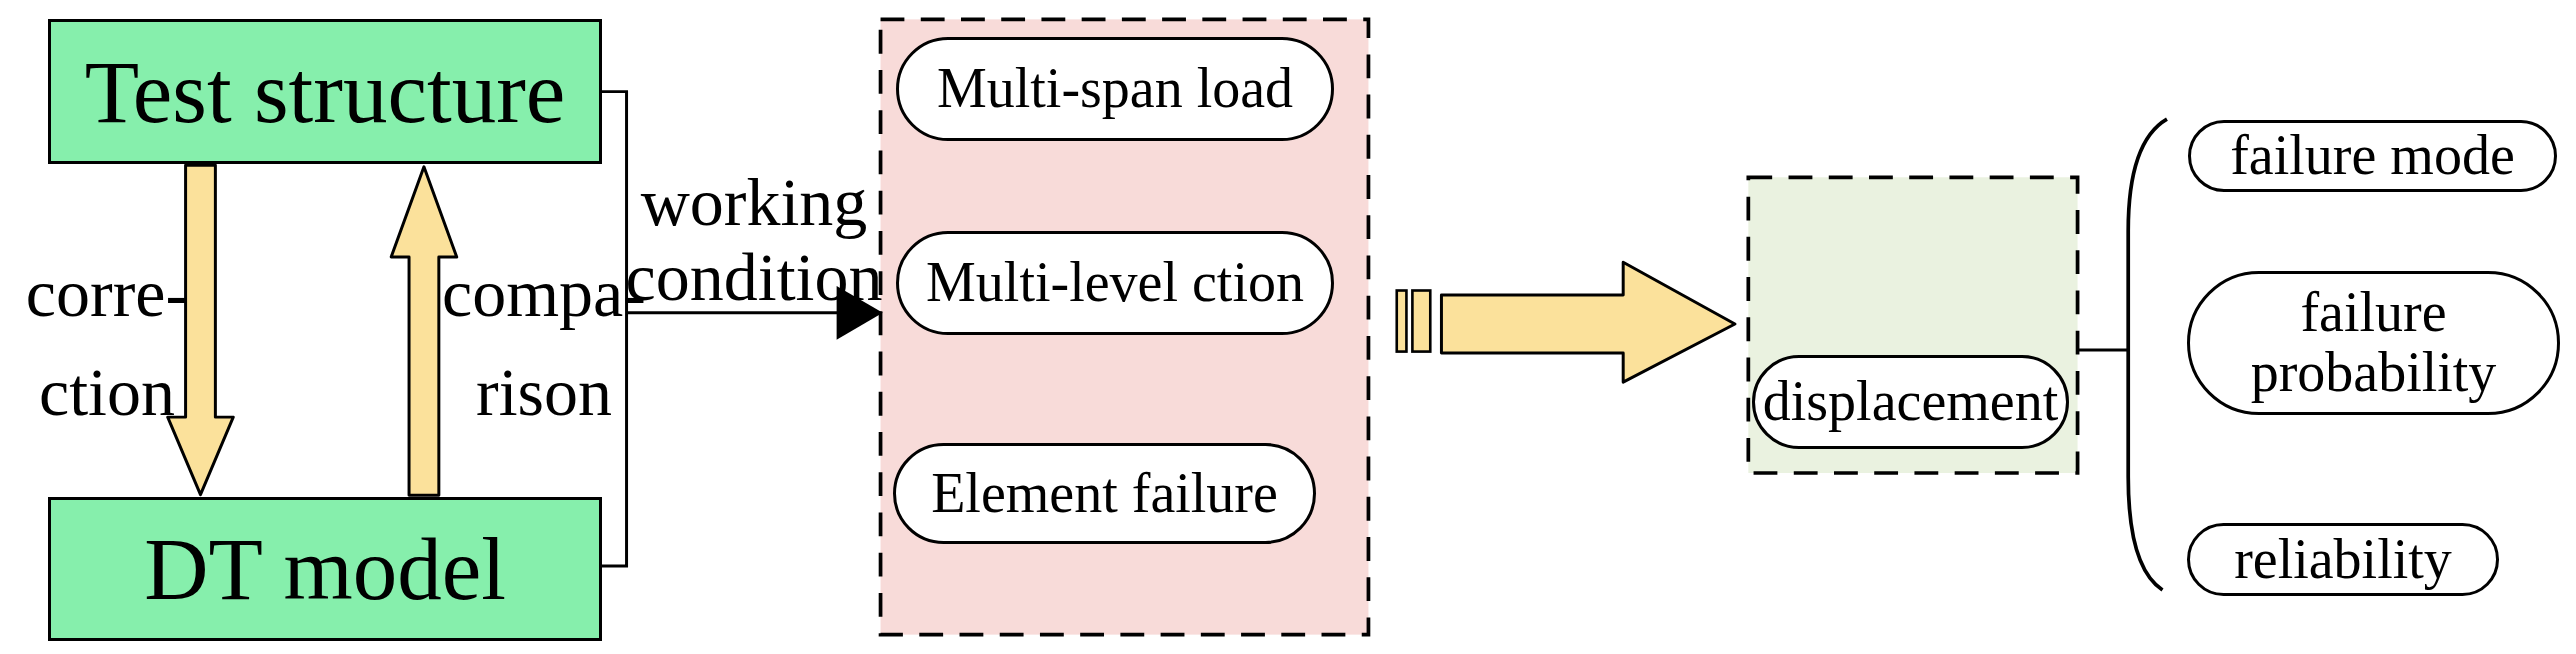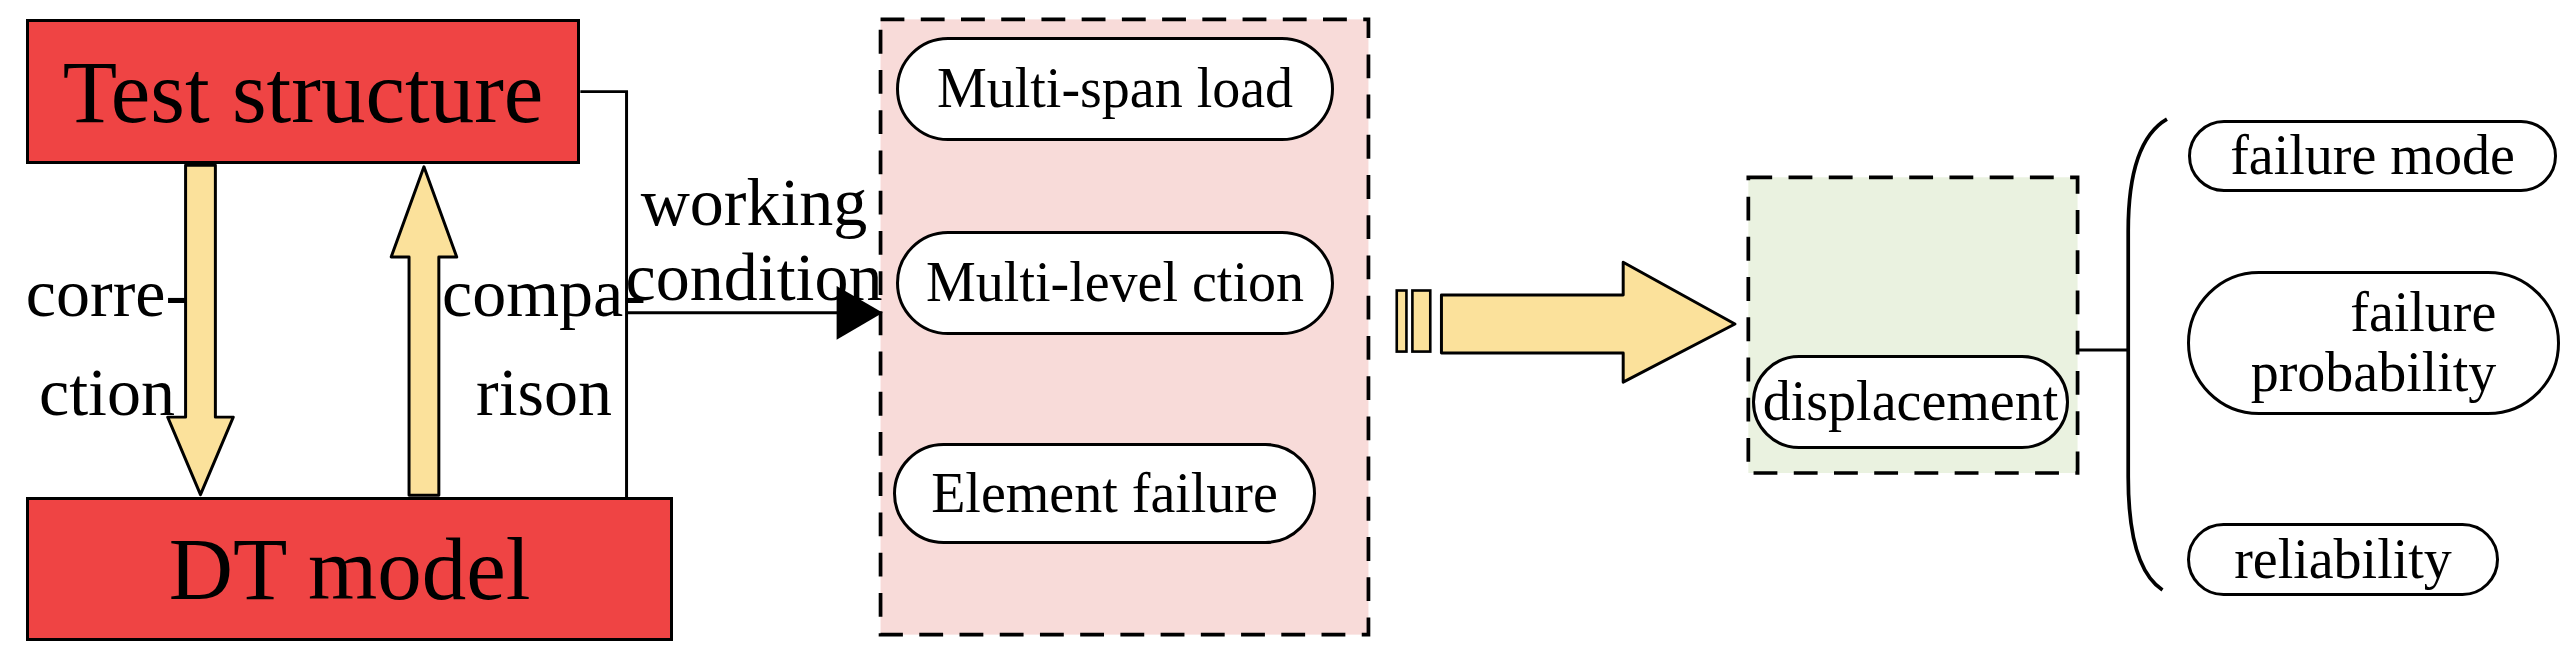--- a/index.html
+++ b/index.html
@@ -8,37 +8,38 @@
     width: 2576px;
     height: 654px;
     background: #ffffff;
     font-family: "Liberation Serif", "DejaVu Serif", serif;
     color: #000;
     overflow: hidden;
   }
   #shapes { position: absolute; left: 0; top: 0; width: 2576px; height: 654px; }
   .box {
     position: absolute;
-    background: #ef4444;
+    background: #86efac;
     border: 3px solid #000;
     display: flex;
     align-items: center;
     justify-content: center;
     font-size: 89px;
     box-sizing: border-box;
+    margin-left: 22px;
   }
   .stadium {
     position: absolute;
     background: #ffffff;
     border: 3px solid #000;
     display: flex;
     align-items: center;
     justify-content: center;
     font-size: 56px;
-    text-align: right;
+    text-align: center;
     white-space: pre-line;
     line-height: 1.07;
     box-sizing: border-box;
   }
   .label {
     position: absolute;
     transform: translate(-50%, -50%);
     font-size: 68px;
     text-align: center;
     white-space: pre-line;
@@ -71,21 +72,21 @@
     <path d="M1934,396 H2178 V352 L2328,435 L2178,513 V474 H1934 Z" fill="#fbe19b" stroke="#000" stroke-width="4" stroke-linejoin="round"></path>
 
     <line x1="2788" y1="470" x2="2856" y2="470" stroke="#000" stroke-width="4"></line>
 
     <path d="M2908,160 Q2856,190 2856,310 V640 Q2856,762 2902,792" fill="none" stroke="#000" stroke-width="5"></path>
   </svg>
 
   <div class="box" style="left:26px; top:19.4px; width:554px; height:145px;">
     <span>Test structure</span>
   </div>
-  <div class="box" style="left:26px; top:497px; width:647px; height:144px;">
+  <div class="box" style="left:26px; top:497px; width:554px; height:144px;">
     <span>DT model</span>
   </div>
 
   <div class="label lh-wide" style="left:107px; top:343px;">corre-
 ction</div>
   <div class="label lh-wide" style="left:538px; top:343px;margin-left:6px;">compa-
 rison</div>
   <div class="label lh-mid" style="left:754px; top:240px;">working
 condition</div>
 

